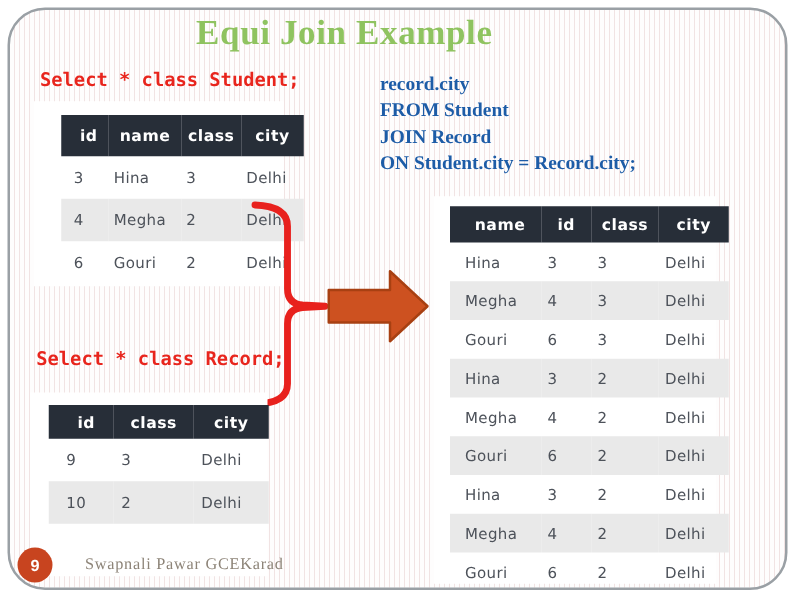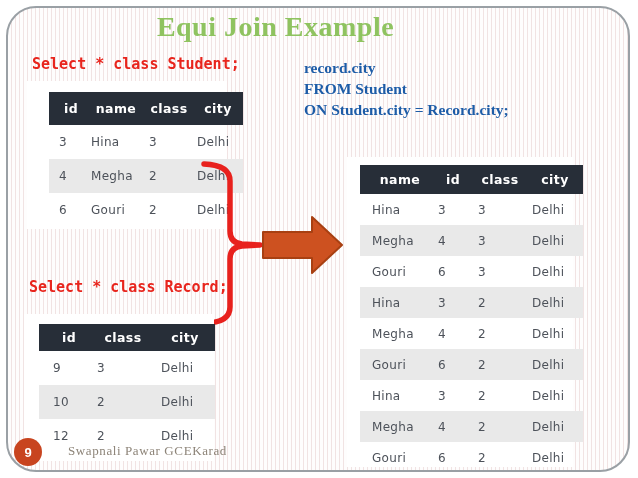--- a/index.html
+++ b/index.html
@@ -75,20 +75,21 @@
 
 <div class="slide">
 
   <div class="title" style="color: rgb(143, 195, 96);">Equi Join Example</div>
 
   <div class="code-red code-student" style="color: rgb(232, 37, 29);">Select * class Student;</div>
 
   <div class="sql-block" style="color: rgb(29, 92, 167);">
     <div>record.city</div>
     <div>FROM Student</div>
+    <div>JOIN Record</div>
     <div>ON Student.city = Record.city;</div>
   </div>
 
   <div class="card card-student"></div>
   <table class="t-student">
       <thead>
         <tr>
           <th style="background: rgb(39, 46, 56);">id</th>
           <th style="background: rgb(39, 46, 56);">name</th>
           <th style="background: rgb(39, 46, 56);">class</th>
@@ -140,25 +141,20 @@
         <tr>
           <td style="color: rgb(77, 82, 90);">9</td>
           <td style="color: rgb(77, 82, 90);">3</td>
           <td style="color: rgb(77, 82, 90);">Delhi</td>
         </tr>
         <tr>
           <td style="color: rgb(77, 82, 90);">10</td>
           <td style="color: rgb(77, 82, 90);">2</td>
           <td style="color: rgb(77, 82, 90);">Delhi</td>
         </tr>
-        <tr>
-          <td style="color: rgb(77, 82, 90);">12</td>
-          <td style="color: rgb(77, 82, 90);">2</td>
-          <td style="color: rgb(77, 82, 90);">Delhi</td>
-        </tr>
       </tbody>
     </table>
 
   <div class="card card-result"></div>
   <table class="t-result">
       <thead>
         <tr>
           <th style="background: rgb(39, 46, 56);">name</th>
           <th style="background: rgb(39, 46, 56);">id</th>
           <th style="background: rgb(39, 46, 56);">class</th>

